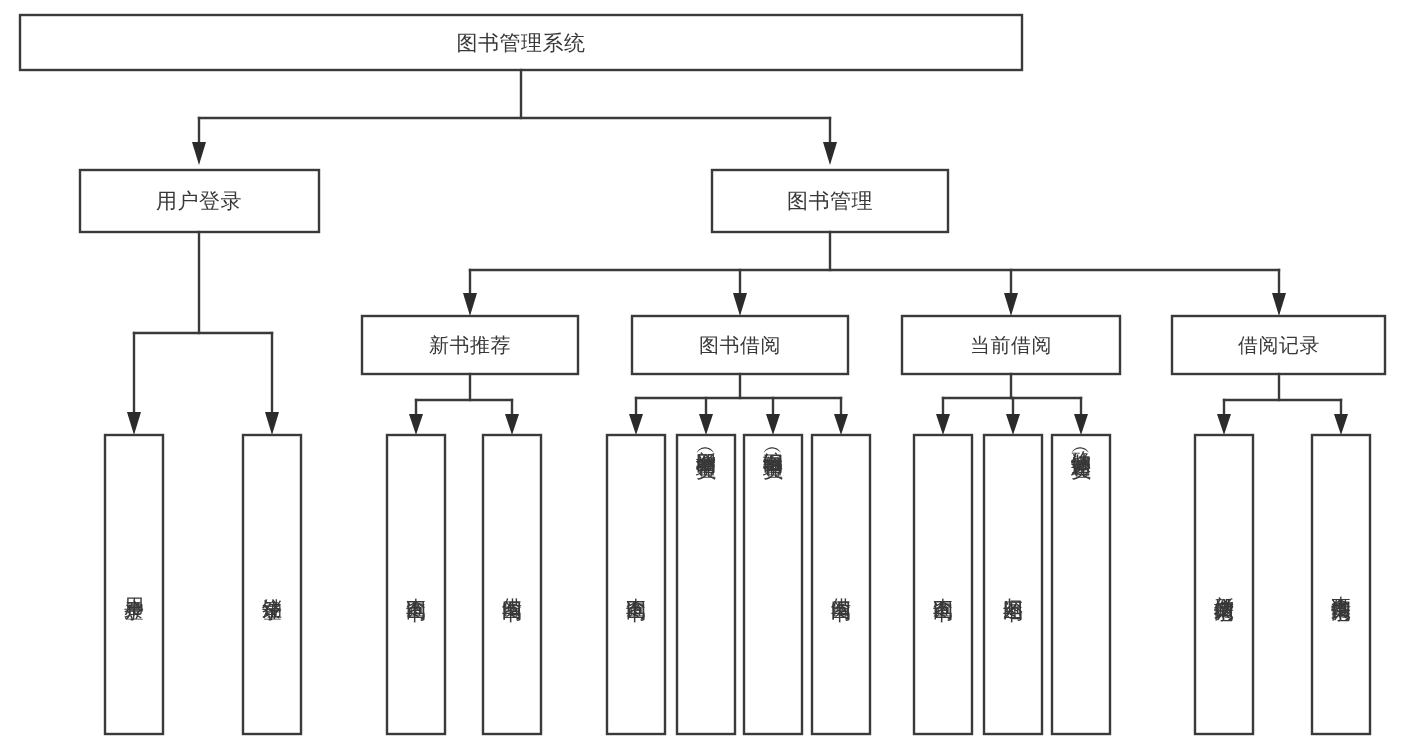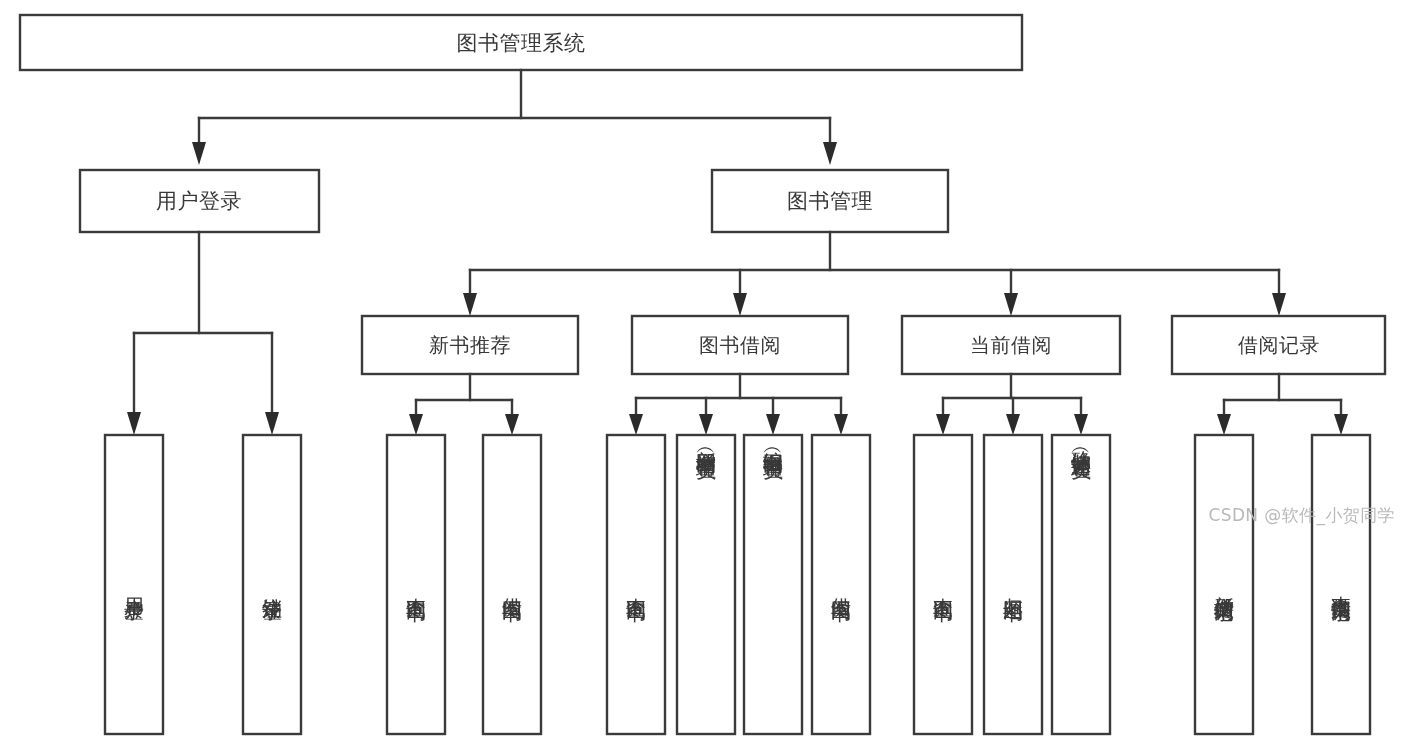--- a/index.html
+++ b/index.html
@@ -256,15 +256,14 @@
     <span class="leaf-label">确认归还（管理员）</span>
   </div>
 
   <div class="leaf-label-wrap" style="left:1195px; top:435px; width:58px; height:299px;">
     <span class="leaf-label">新增借阅记录</span>
   </div>
   <div class="leaf-label-wrap" style="left:1312px; top:435px; width:58px; height:299px;">
     <span class="leaf-label">查询借阅记录</span>
   </div>
 
-  <div class="watermark">CSDN @软件_小贺同学</div>
 
 </div>
 
 </body></html>

